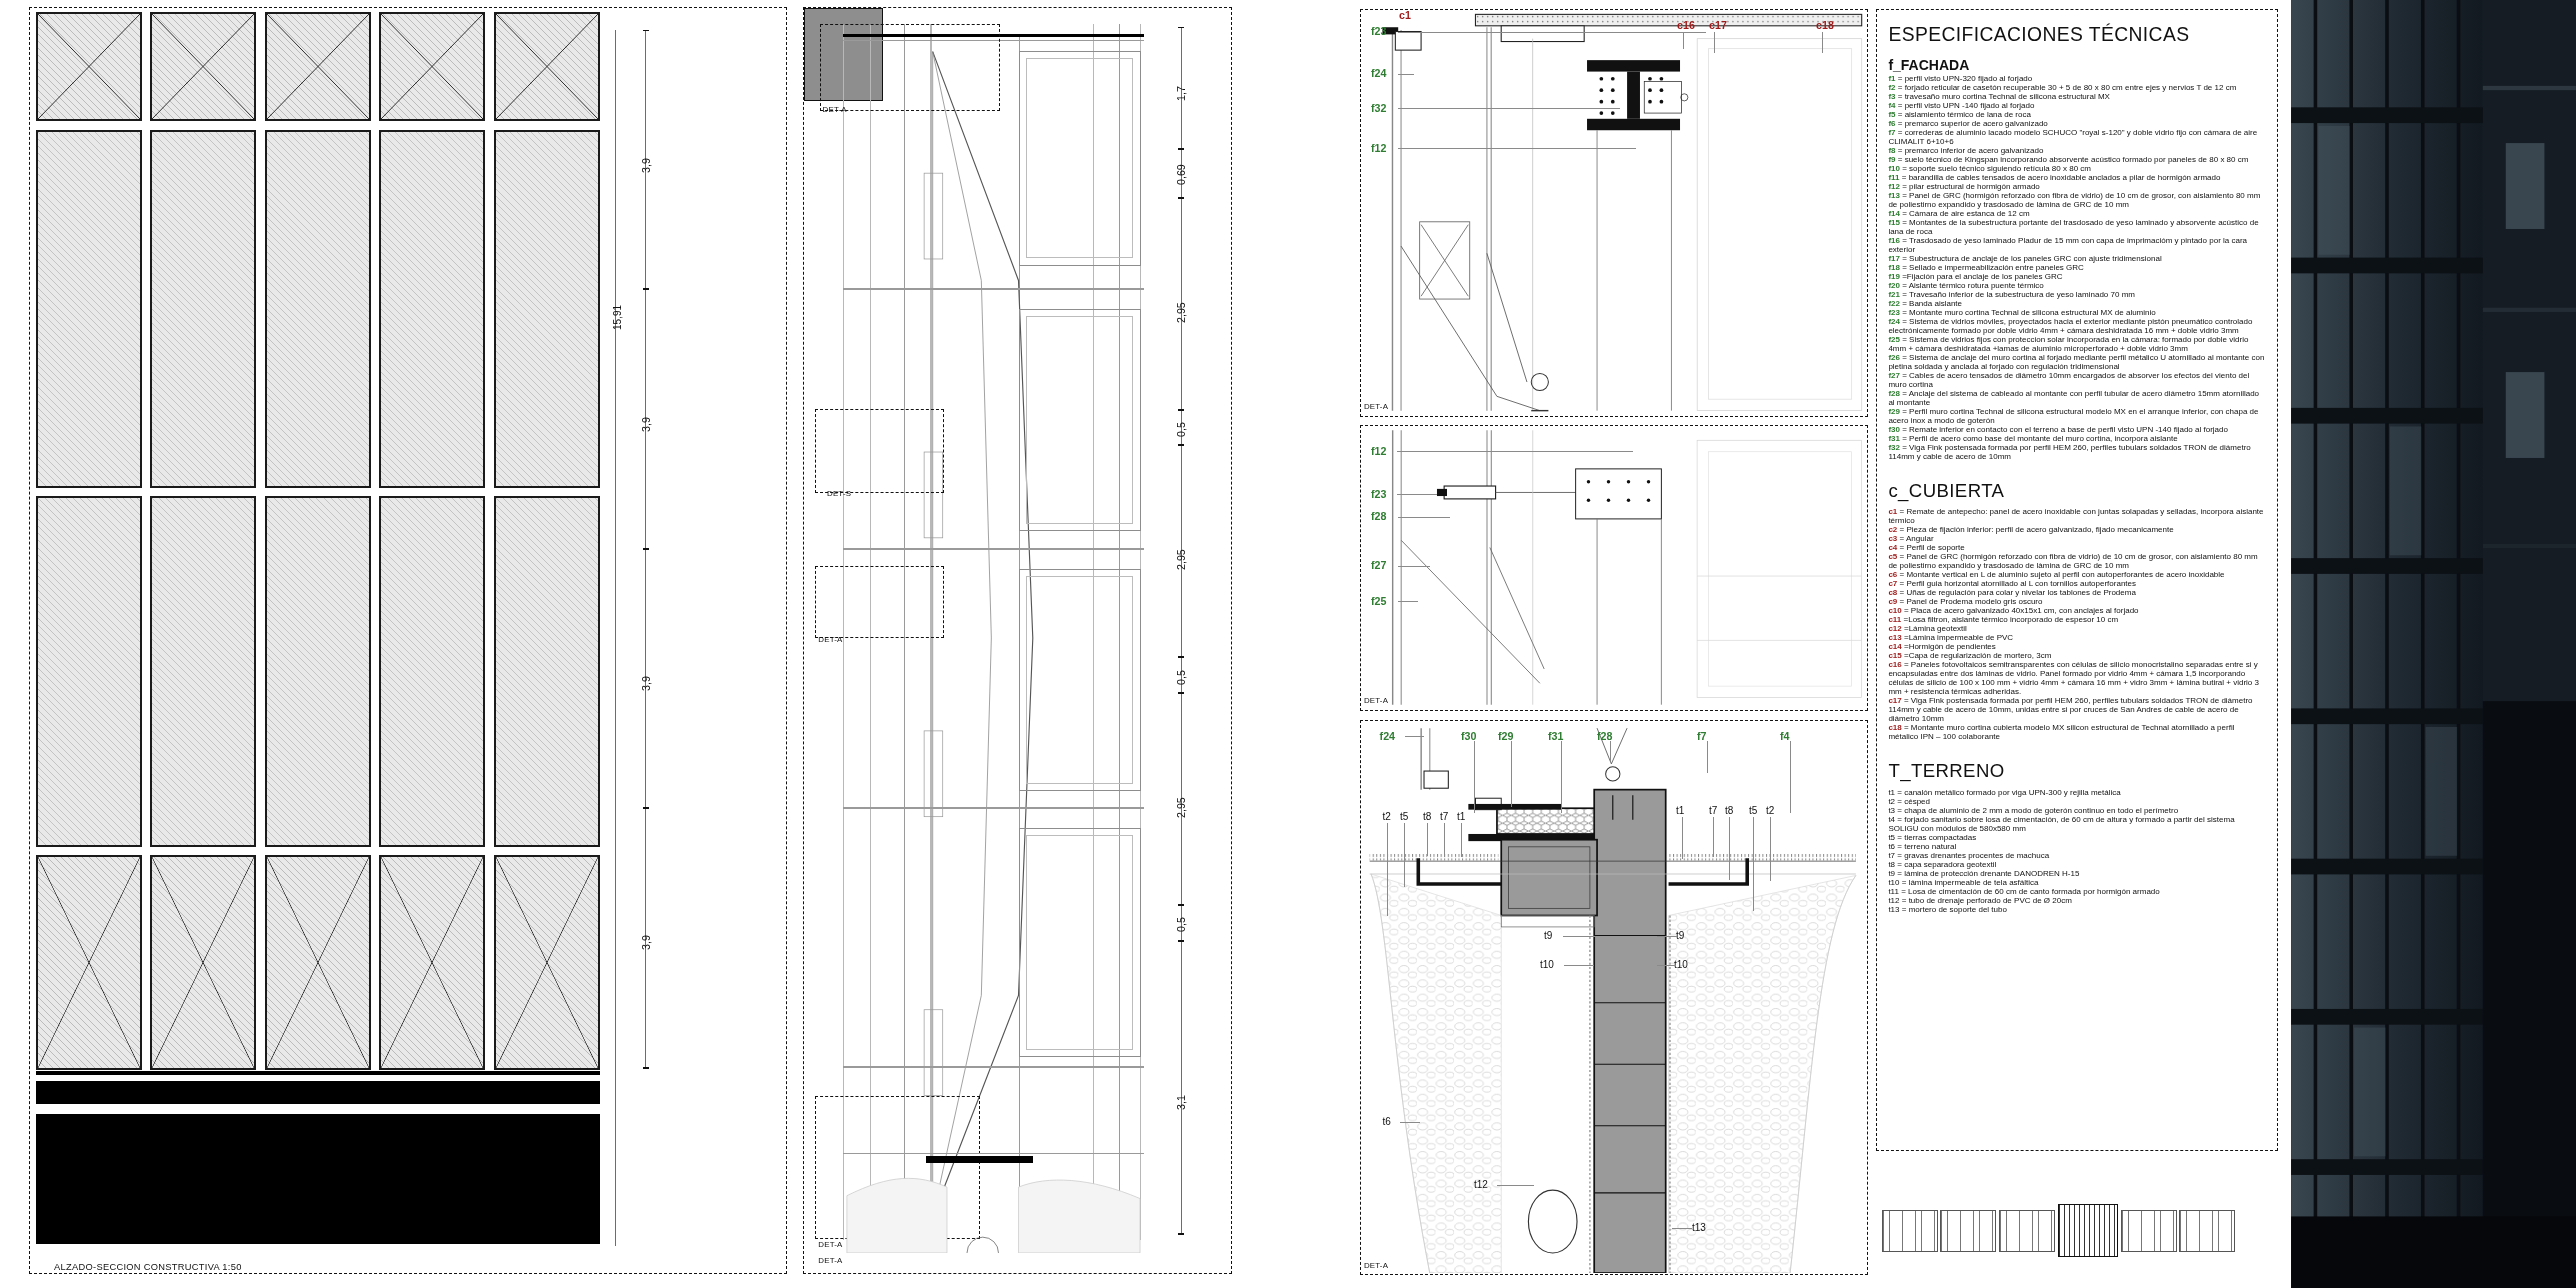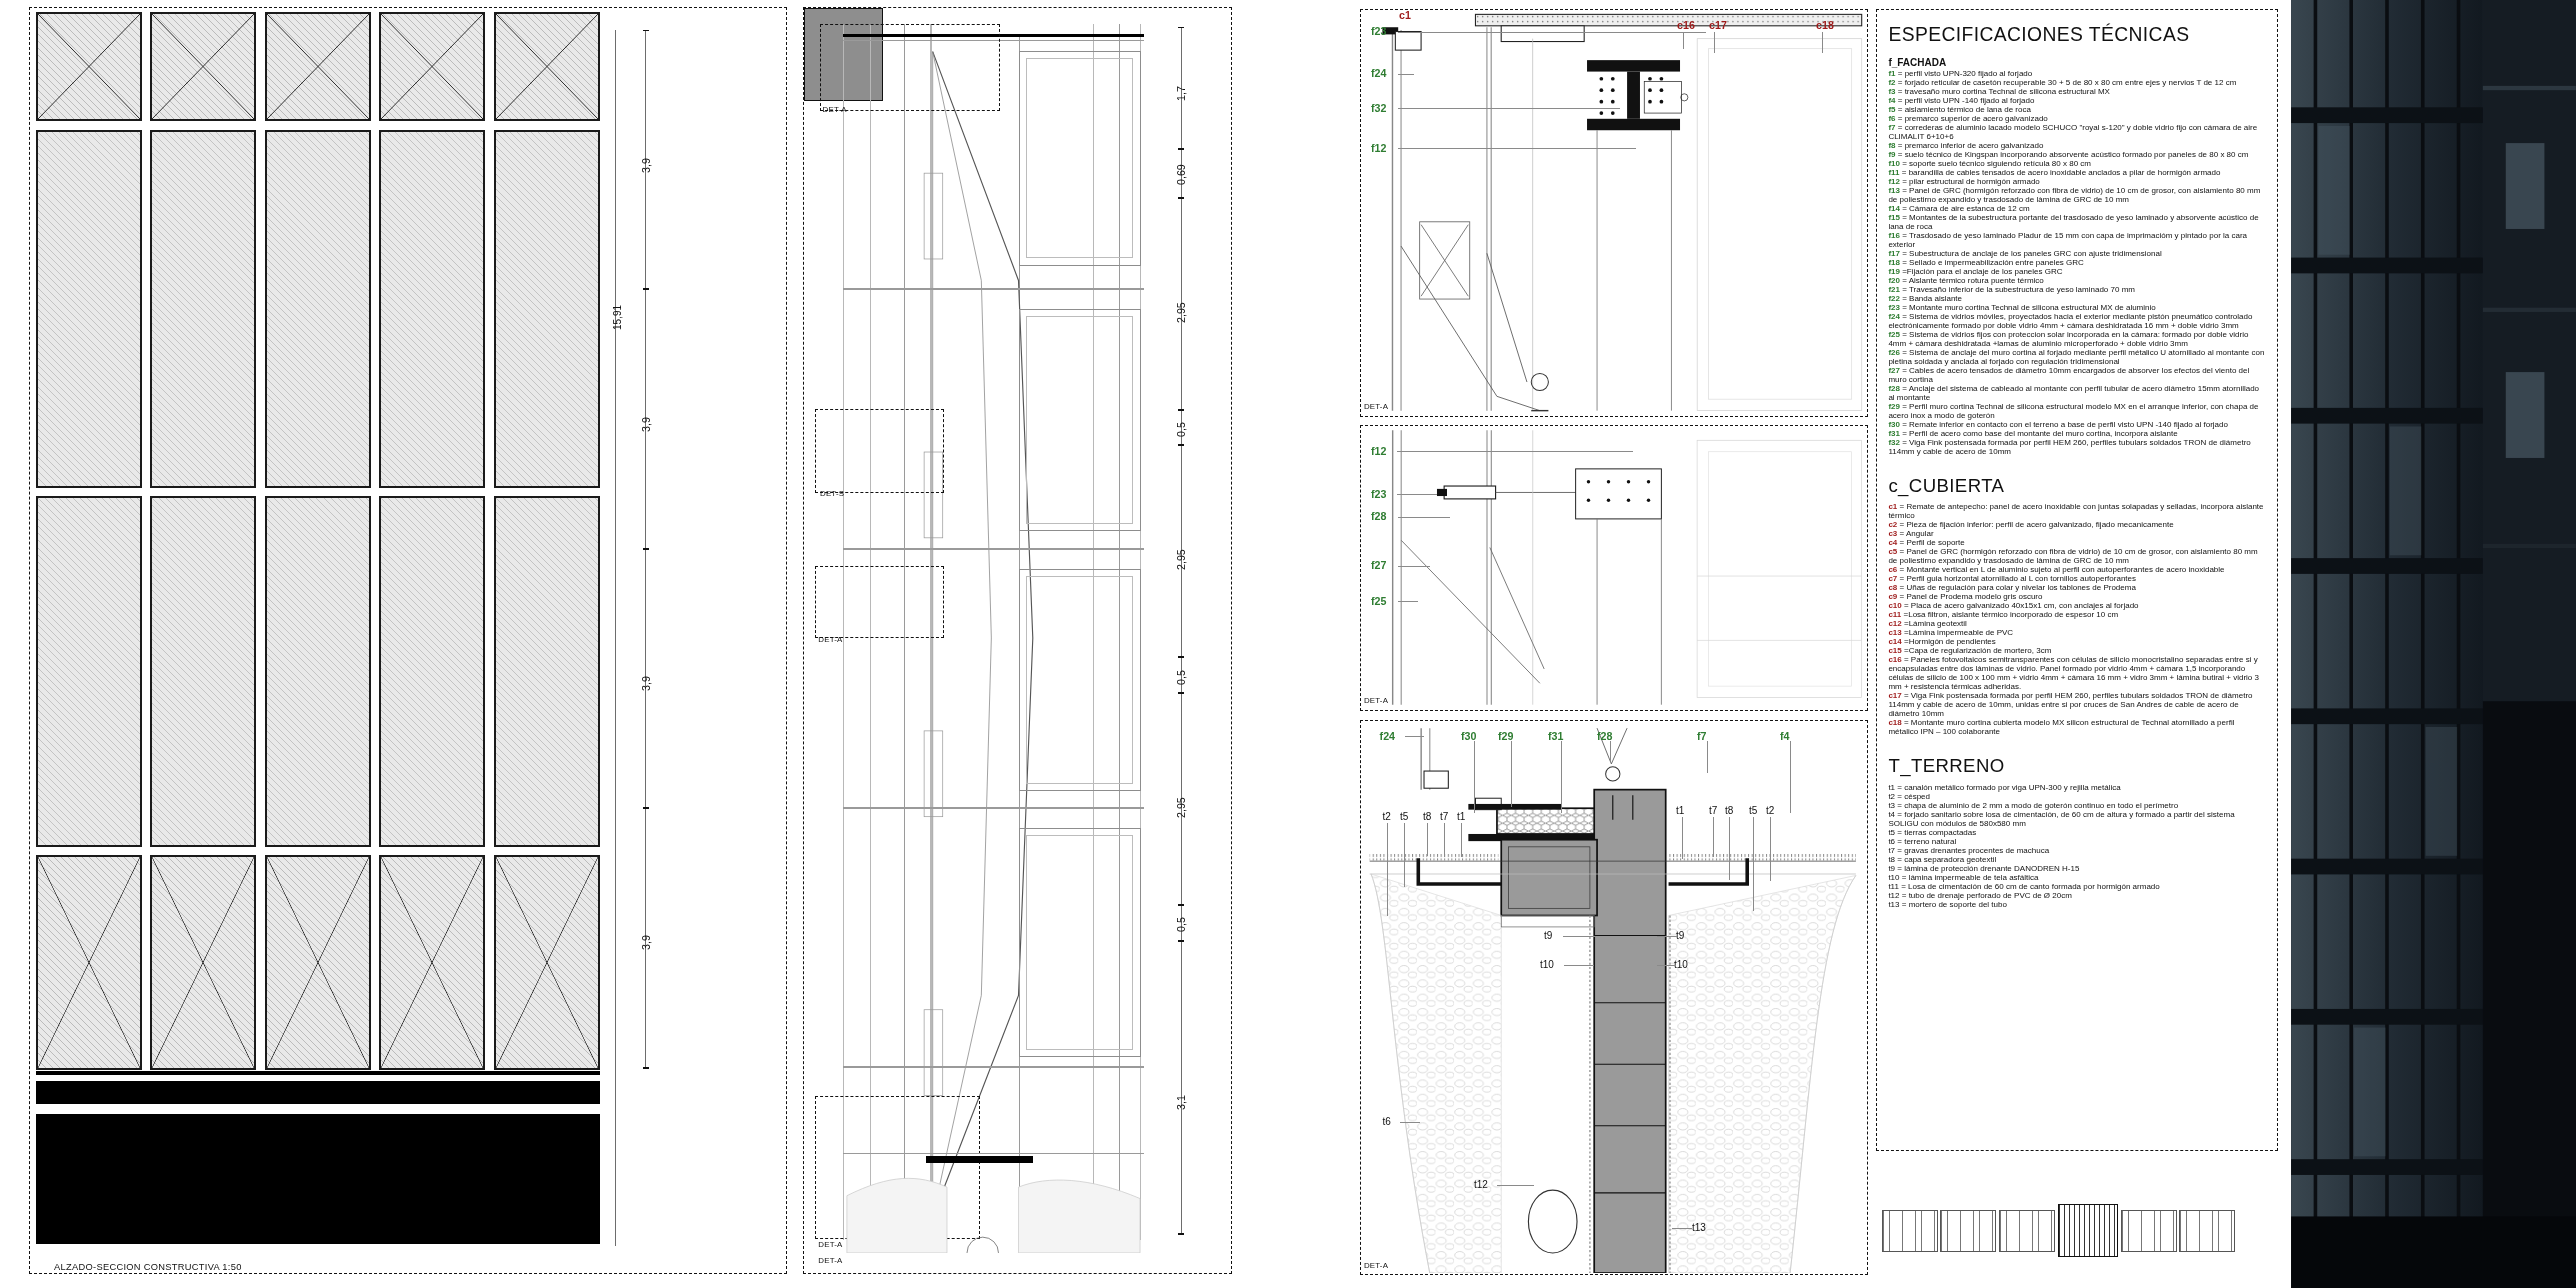--- a/index.html
+++ b/index.html
@@ -35,21 +35,21 @@
   
   #sectionCol{position:absolute;left:803px;top:7.2px;width:429px;height:1267px;border:1.4px dashed #111;box-sizing:border-box;background:#fff;}
 
   
   .detailbox{position:absolute;border:1.4px dashed #111;box-sizing:border-box;background:#fff;}
 
   
   #specPanel{position:absolute;left:1876px;top:8.6px;width:402px;height:1142px;border:1.4px dashed #111;box-sizing:border-box;background:#fff;padding:10px 11.4px 4.3px 11.4px;}
   .spec-h1{font-size:19.3px;letter-spacing:0.4px;color:#111;margin:4.3px 0 11.4px 0;font-weight:normal;font-family:"Liberation Sans",sans-serif;}
   .spec-h2{font-size:18.6px;letter-spacing:0.4px;color:#111;margin:18.6px 0 5.7px 0;font-weight:normal;}
-  .spec-sub{font-size:10px;font-weight:bold;color:#111;margin:0 0 0.7px 0;}
+  .spec-sub{font-size:14px;font-weight:bold;color:#111;margin:0 0 0.7px 0;}
   .spec-line{font-size:8px;line-height:9px;color:#111;margin:0;}
   .code-f{color:#2f7d32;font-weight:bold;}
   .code-c{color:#9e1b1b;font-weight:bold;}
   .code-t{color:#111;font-weight:normal;}
 
   
   #keyBox{position:absolute;left:1876px;top:1194px;width:402px;height:74px;}
   .keycell{position:absolute;border:0.7px solid #555;box-sizing:border-box;
     background-image:repeating-linear-gradient(to right, #777 0 0.7px, transparent 0.7px 6.4px);}
   .keycell.act{background:#fff;border:1.4px solid #111;
@@ -156,21 +156,21 @@
     <div class="solidframe" style="left:222px;top:308px;width:107px;height:208px;border-color:#bcbcbc;"></div>
     <div class="solidframe" style="left:215px;top:561px;width:122px;height:222px;border-color:#8d8d8d;"></div>
     <div class="solidframe" style="left:222px;top:568px;width:107px;height:208px;border-color:#bcbcbc;"></div>
     <div class="solidframe" style="left:215px;top:820px;width:122px;height:229px;border-color:#8d8d8d;"></div>
     <div class="solidframe" style="left:222px;top:827px;width:107px;height:215px;border-color:#bcbcbc;"></div>
 
     <div class="detcallout" style="left:15.7px;top:15.7px;width:180px;height:87px;border-width:1.4px;"></div>
     <div class="detcaption" style="left:18.6px;top:97px;">DET-A</div>
 
     <div class="detcallout" style="left:11.4px;top:401px;width:129px;height:84px;"></div>
-    <div class="detcaption" style="left:16px;top:481px;">DET-S</div>
+    <div class="detcaption" style="left:23px;top:481px;">DET-S</div>
 
     <div class="detcallout" style="left:11.4px;top:558px;width:129px;height:72px;"></div>
     <div class="detcaption" style="left:14.3px;top:627px;">DET-A</div>
 
     <div class="detcallout" style="left:11.4px;top:1088px;width:165px;height:143px;"></div>
     <div class="detcaption" style="left:14.3px;top:1232px;">DET-A</div>
 
     <div class="thinline" style="left:39px;top:1145px;width:301px;height:0.7px;"></div>
     <div class="concgrey" style="left:136px;top:1174px;width:79px;height:93px;background:#8e8e8e;"></div>
     <div class="blkline" style="left:122px;top:1148px;width:107px;height:7.2px;"></div>

